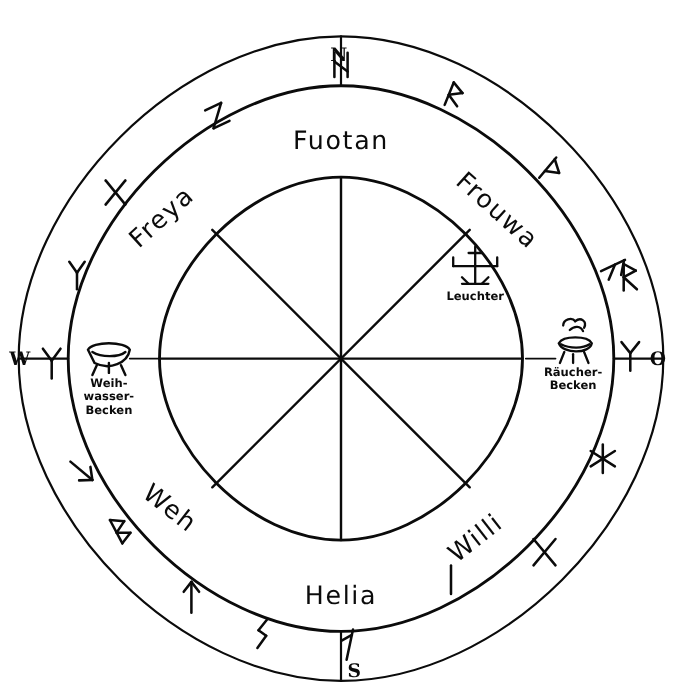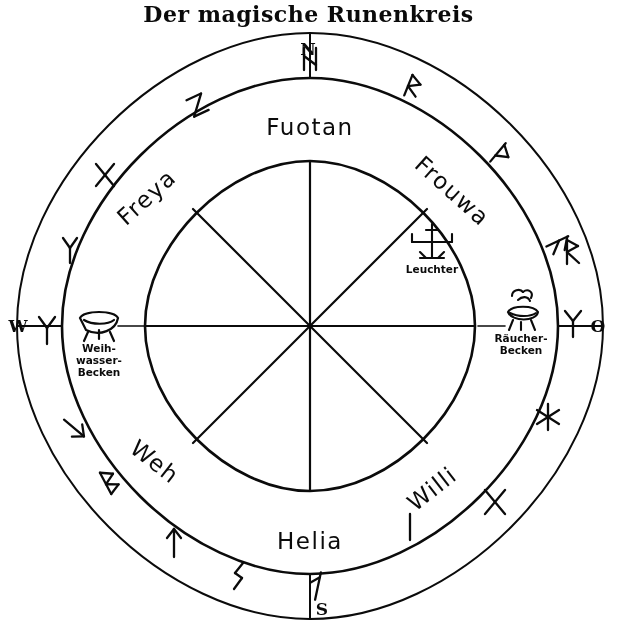--- a/index.html
+++ b/index.html
@@ -70,21 +70,20 @@
     font-size: 10.5px;
     font-family: "DejaVu Sans", sans-serif;
     font-weight: 700;
   }
 </style>
 </head>
 <body>
 
 <div id="page">
 
-  <div id="title">Der magische Runenkreis</div>
 
   <div id="canvas-wrap">
     <svg id="diagram" viewBox="0 0 617 628">
 
       <g>
         <path id="outer-ring" class="ink" stroke-width="2" d="M 310 33
                  C 455 33 603 180 603 326
                  C 603 472 455 619 310 619
                  C 165 619 17 472 17 326
                  C 17 180 165 33 310 33 Z"></path>

